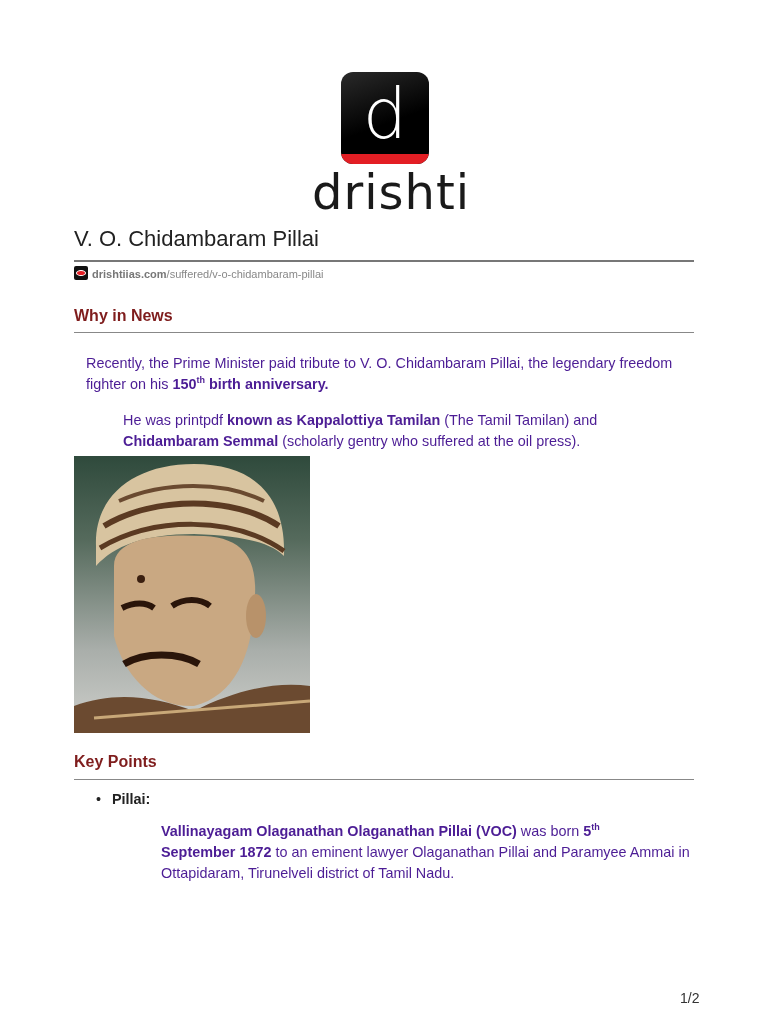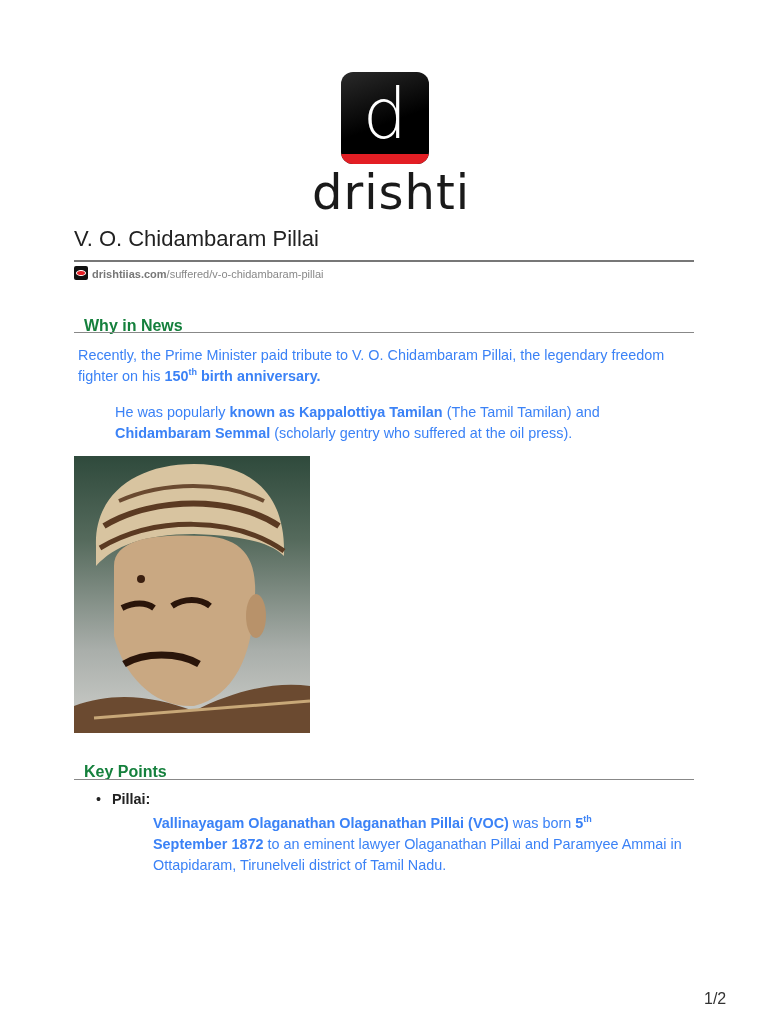--- a/index.html
+++ b/index.html
@@ -15,31 +15,31 @@
                color: #1a1a1a; line-height: 52px; margin-top: 2px; }
 
   .title { position: absolute; left: 74px; top: 226px; font-size: 22px; font-weight: normal; color: #222; margin: 0; }
   .rule { position: absolute; left: 74px; width: 620px; height: 0; border-top: 1px solid #888; }
   .rule.thick { border-top: 2px solid #777; }
   .src { position: absolute; left: 74px; top: 266px; font-size: 11px; color: #888; display: flex; align-items: flex-end; }
   .fav { width: 14px; height: 14px; background: #111; border-radius: 2px; margin-right: 4px; position: relative; }
   .fav::after { content: ""; position: absolute; left: 2px; top: 4px; width: 10px; height: 6px; background: #e31e24; border-radius: 50%; border: 1px solid #fff; box-sizing: border-box; }
   .src .domain { font-weight: bold; color: #777; }
 
-  h2 { position: absolute; left: 74px; margin: 10px; font-size: 16px; font-weight: bold; color: #15803d; }
-  .para { position: absolute; font-size: 14.4px; line-height: 21px; color: #3b82f6; margin: 4px; }
+  h2 { position: absolute; left: 74px; margin: 0; font-size: 16px; font-weight: bold; color: #7f1d1d; }
+  .para { position: absolute; font-size: 14.4px; line-height: 21px; color: #4c1d95; margin: 12px; }
   .para b { font-weight: bold; }
   sup { font-size: 9px; line-height: 0; }
 
   .portrait { position: absolute; left: 74px; top: 456px; width: 236px; height: 277px; overflow: hidden;
               background: linear-gradient(180deg, #2f4a3c 0%, #556a5c 30%, #a9aeaa 70%, #cfd0cc 100%); }
 
   .bullet-row { position: absolute; left: 96px; top: 789px; font-size: 14.4px; line-height: 21px; display: flex; }
   .bullet-dot { width: 16px; }
-  .footer-page { position: absolute; left: 704px; top: 990px; font-size: 16px; color: #333; }
+  .footer-page { position: absolute; left: 680px; top: 990px; font-size: 14px; color: #333; }
 </style>
 </head>
 <body>
 
 <div class="logo">
   <div class="logo-box">
     <div class="d">d</div>
     <div class="red"></div>
   </div>
   <div class="logo-word">drishti</div>
@@ -55,21 +55,21 @@
 </div>
 
 <h2 style="top:307px">Why in News</h2>
 <div class="rule" style="top:332px"></div>
 
 <p class="para" style="left:74px; top:341px; width:625px;">
   <span>Recently, the Prime Minister paid tribute to V. O. Chidambaram Pillai, the legendary freedom fighter on his </span><b>150</b><sup><b>th</b></sup><b> birth anniversary.</b>
 </p>
 
 <p class="para" style="left:111px; top:398px; width:560px;">
-  <span>He was popularly </span><b>known as Kappalottiya Tamilan</b><span> (The Tamil Tamilan) and </span><b>Chidambaram Semmal</b><span> (scholarly gentry who suffered at the oil press).</span>
+  <span>He was printpdf </span><b>known as Kappalottiya Tamilan</b><span> (The Tamil Tamilan) and </span><b>Chidambaram Semmal</b><span> (scholarly gentry who suffered at the oil press).</span>
 </p>
 
 <div class="portrait" title="Portrait of V. O. Chidambaram Pillai wearing a turban">
   <svg width="236" height="277" viewBox="0 0 236 277">
 
     <path d="M22 90 C20 40 60 8 120 8 C180 8 212 40 210 100 C200 90 180 80 120 78 C70 78 40 90 22 110 Z" fill="#d8c4a0"></path>
     <path d="M30 70 C80 40 160 40 205 70" stroke="#5b3a22" stroke-width="6" fill="none"></path>
     <path d="M26 92 C80 60 160 60 210 95" stroke="#5b3a22" stroke-width="5" fill="none"></path>
     <path d="M45 45 C90 25 150 25 190 45" stroke="#6a4a30" stroke-width="4" fill="none"></path>
 

